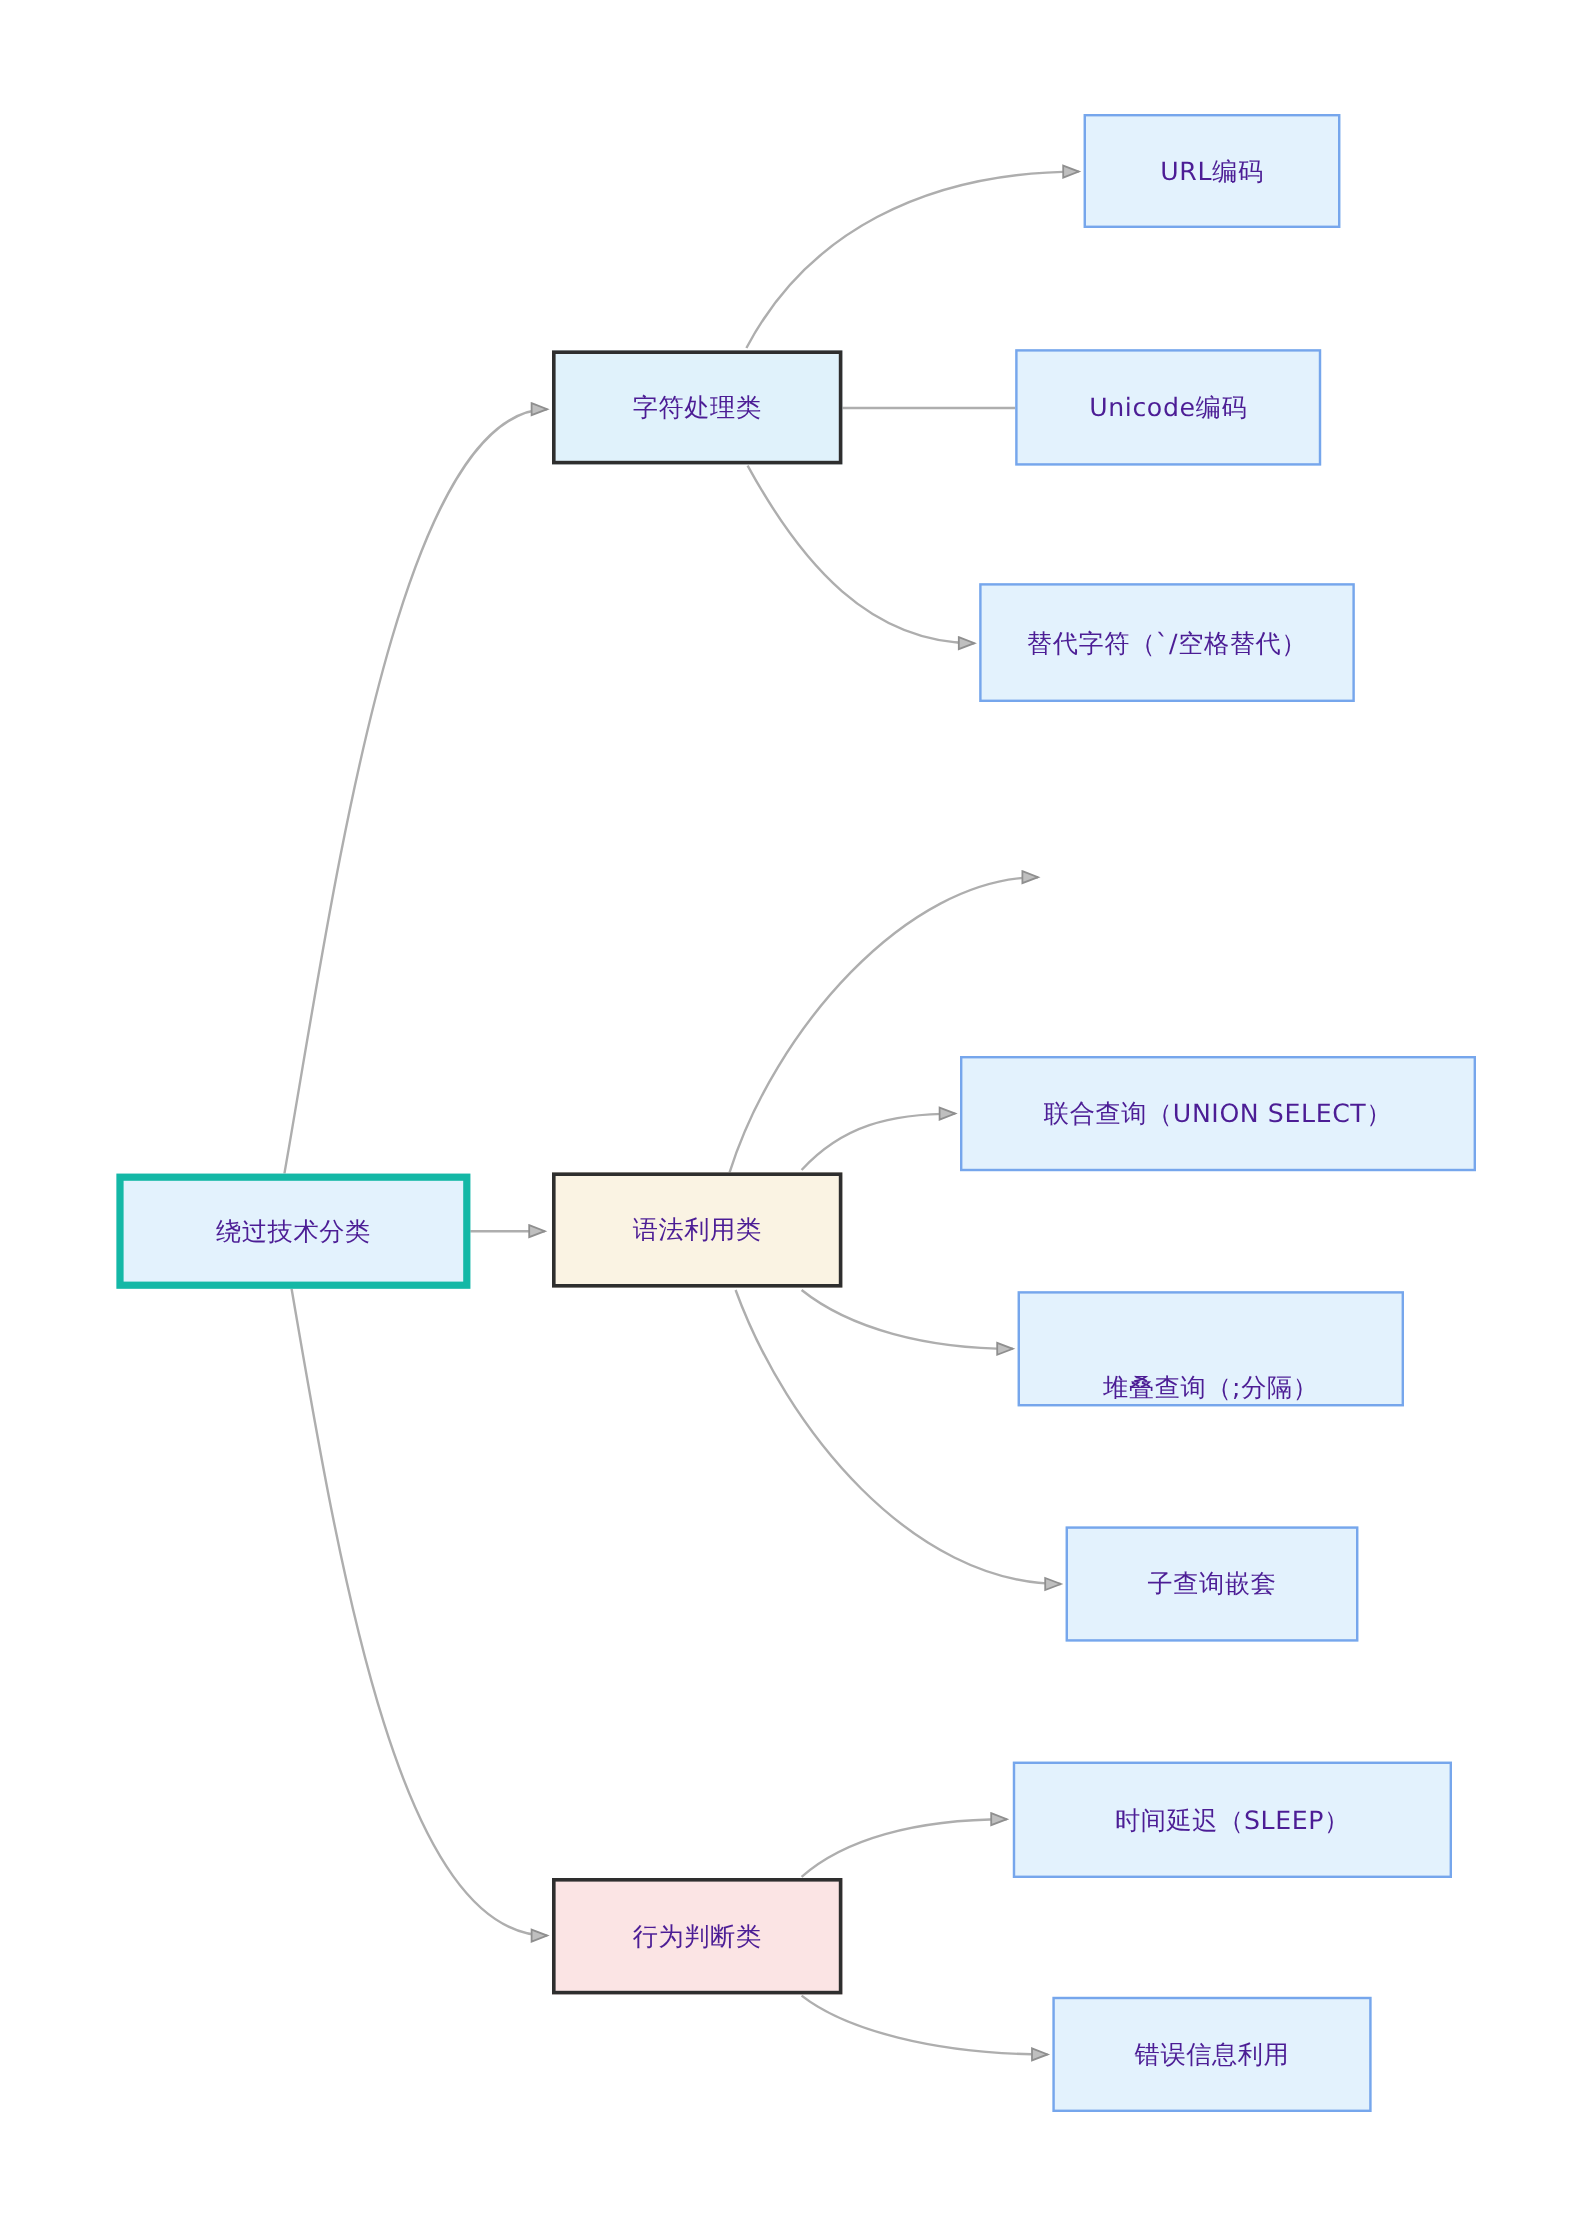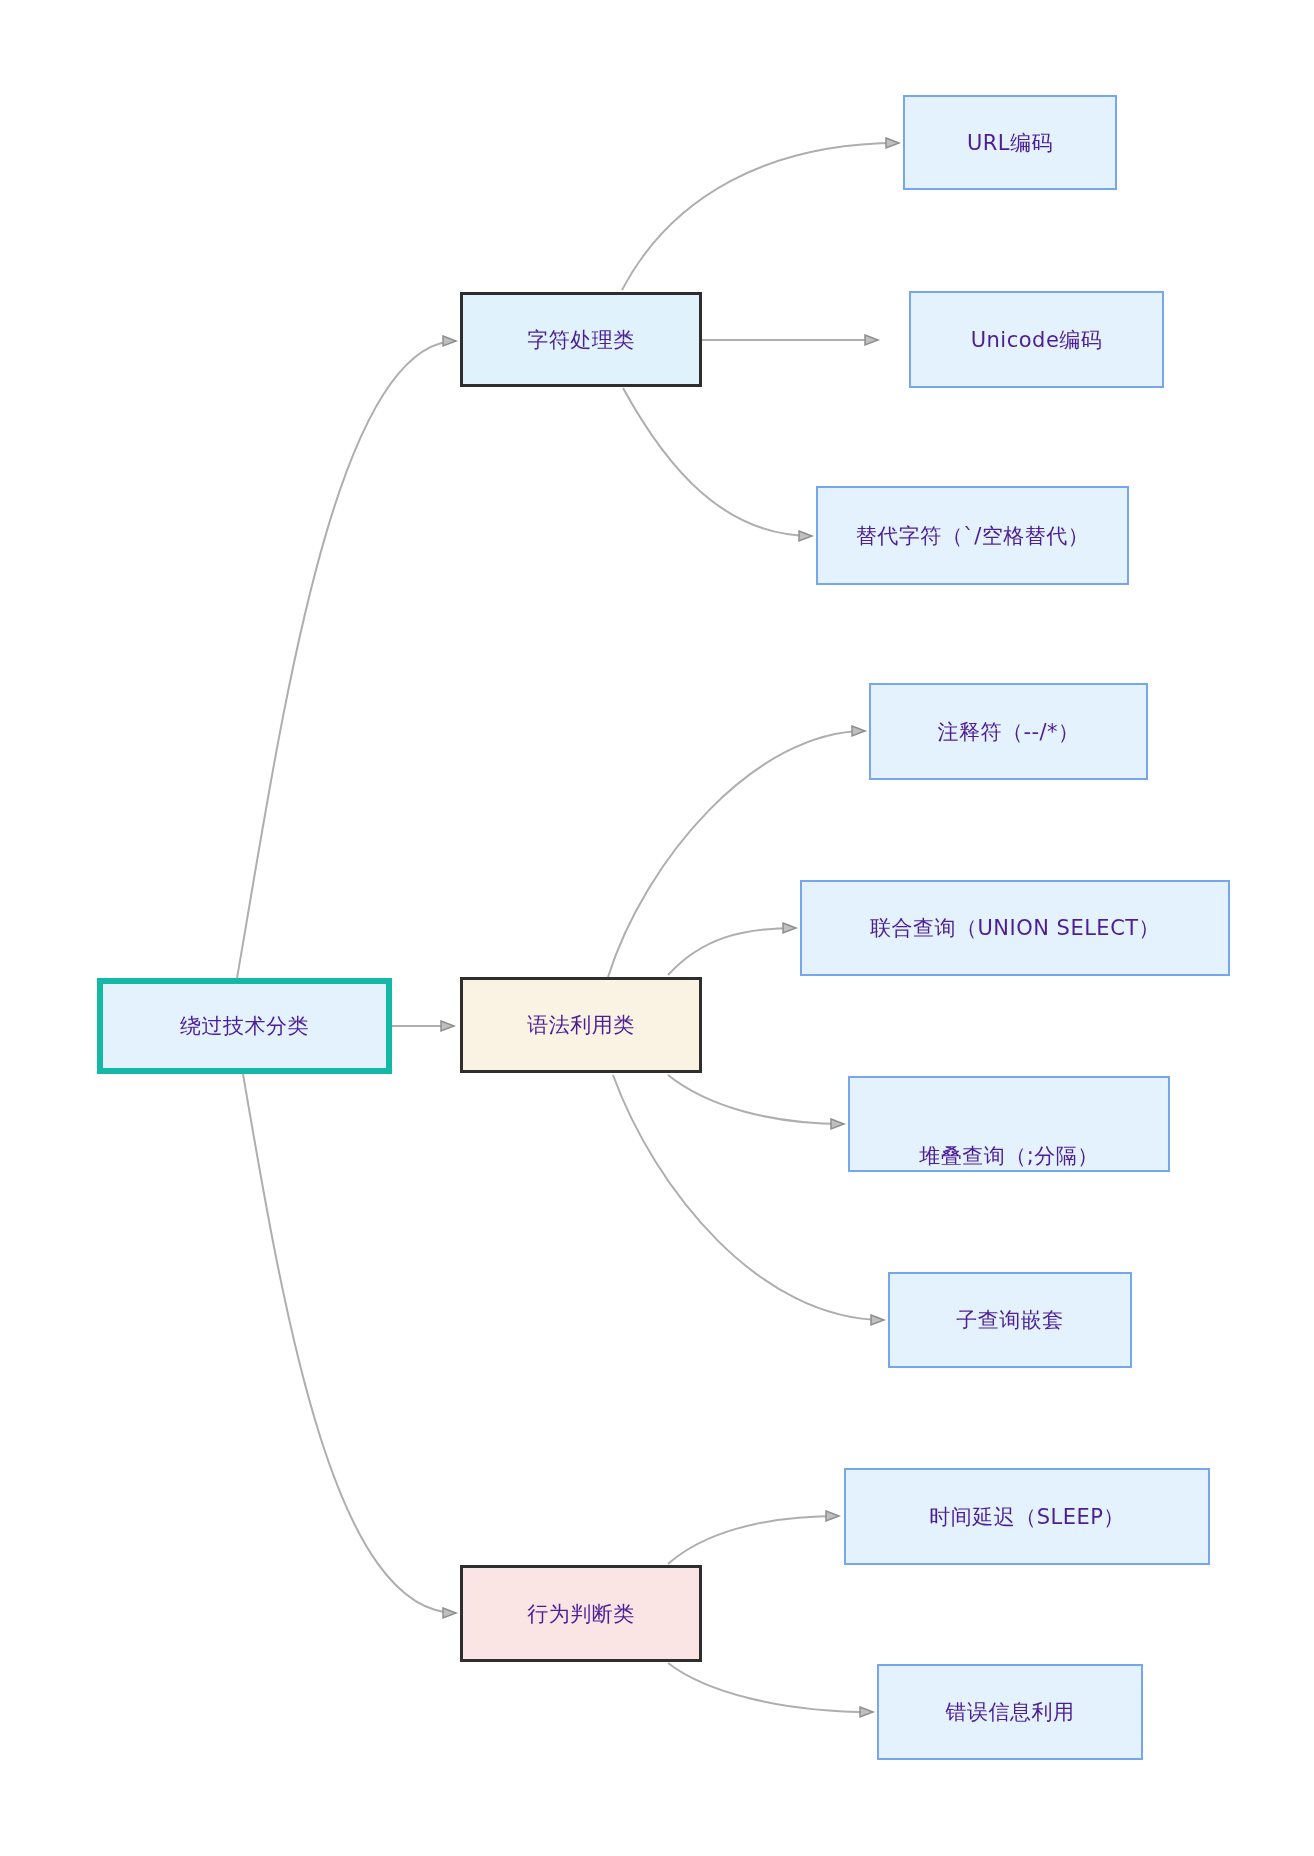--- a/index.html
+++ b/index.html
@@ -33,21 +33,21 @@
     border: 2px solid #76a6ec;
   }
   .cat {
     border: 3px solid #2e2e2e;
   }
   #node-root       { left:  97px; top:  978px; width: 295px; height:  96px; background:#e3f2fd; border:6px solid #14b8a6; }
   #node-char       { left: 460px; top:  292px; width: 242px; height:  95px; background:#e0f2fb; }
   #node-syntax     { left: 460px; top:  977px; width: 242px; height:  96px; background:#faf3e3; }
   #node-behavior   { left: 460px; top: 1565px; width: 242px; height:  97px; background:#fbe4e4; }
   #node-url        { left: 903px; top:   95px; width: 214px; height:  95px; }
-  #node-unicode    { left: 909px; top:  291px; width: 255px; height:  97px; }
+  #node-unicode    { left: 846px; top:  291px; width: 255px; height:  97px; }
   #node-alt        { left: 816px; top:  486px; width: 313px; height:  99px; }
   #node-comment    { left: 869px; top:  683px; width: 279px; height:  97px; }
   #node-union      { left: 800px; top:  880px; width: 430px; height:  96px; }
   #node-stack      { left: 848px; top: 1076px; width: 322px; height:  96px; align-items: flex-end; }
   #node-subquery   { left: 888px; top: 1272px; width: 244px; height:  96px; text-align: center; }
   #node-sleep      { left: 844px; top: 1468px; width: 366px; height:  97px; }
   #node-error      { left: 877px; top: 1664px; width: 266px; height:  96px; }
 </style>
 </head>
 <body>
@@ -93,23 +93,20 @@
   <div class="node leaf" id="node-url">
     <span>URL编码</span>
   </div>
   <div class="node leaf" id="node-unicode">
     <span>Unicode编码</span>
   </div>
   <div class="node leaf" id="node-alt">
     <span>替代字符（`/空格替代）</span>
   </div>
 
-  <div class="node leaf" id="node-comment">
-    <span>注释符（--/*）</span>
-  </div>
   <div class="node leaf" id="node-union">
     <span>联合查询（UNION SELECT）</span>
   </div>
   <div class="node leaf" id="node-stack">
     <span>堆叠查询（;分隔）</span>
   </div>
   <div class="node leaf" id="node-subquery">
     <span>子查询嵌套</span>
   </div>
 

